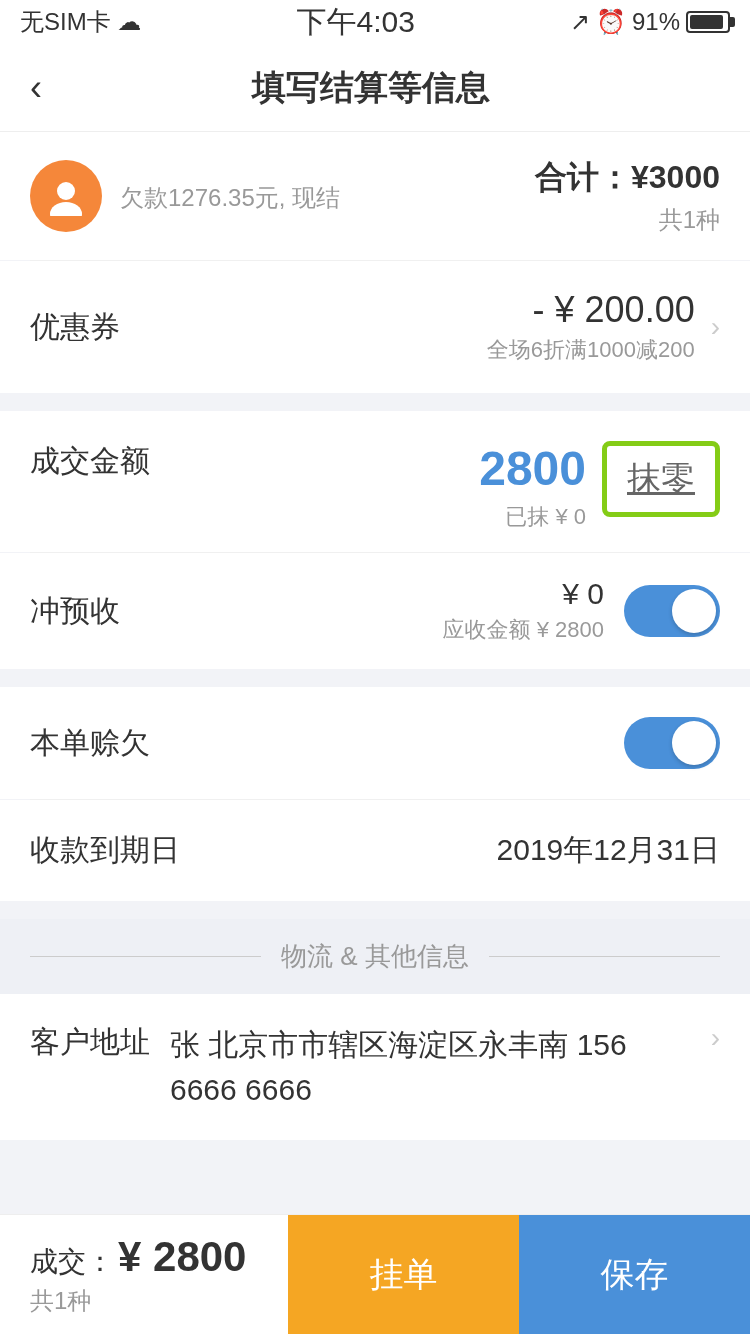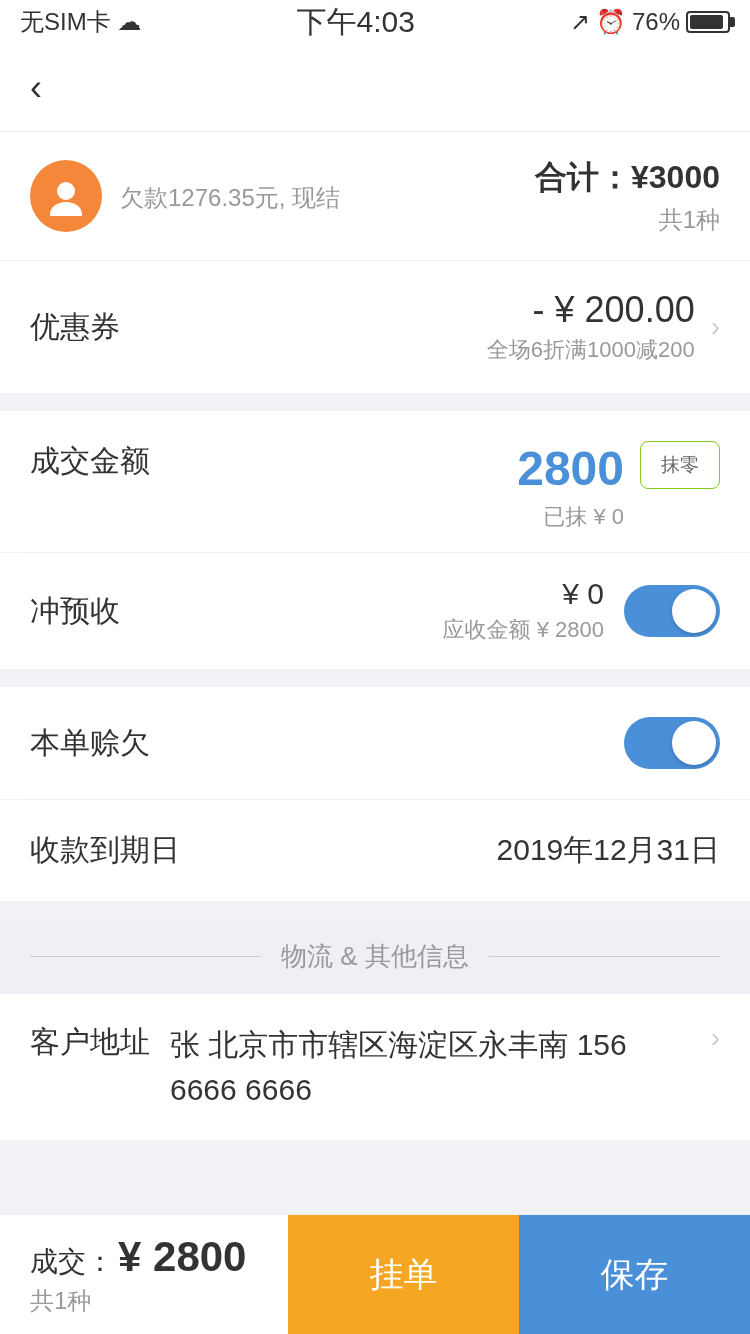--- a/index.html
+++ b/index.html
@@ -109,23 +109,23 @@
 
     
     .coupon-discount { font-size: 36px; color: #333; font-weight: 500; }
     .coupon-sub { font-size: 22px; color: #999; margin-top: 4px; }
     .chevron { font-size: 28px; color: #ccc; }
 
     
     .amount-value { font-size: 48px; color: #4a90d9; font-weight: 600; }
     .amount-sub { font-size: 22px; color: #999; margin-top: 6px; }
     .round-btn {
-      border: 1px solid #84cc16; border-radius: 8px;
-      padding: 10px 20px; font-size: 19px; color: #666;
-      background: #fff; cursor: pointer;
+      border: 5px solid #84cc16; border-radius: 8px;
+      padding: 10px 20px; font-size: 34px; color: #666;
+      background: #fff; cursor: pointer; text-decoration: underline;
     }
 
     
     .toggle {
       width: 96px; height: 52px; border-radius: 26px;
       background: #4a90d9;
       position: relative;
       cursor: pointer;
     }
     .toggle::after {
@@ -203,29 +203,30 @@
 <body>
 
 <div class="status-bar">
   <div class="status-left">
     <span>无SIM卡 ☁</span>
   </div>
   <div class="status-center">下午4:03</div>
   <div class="status-right">
     <span>↗</span>
     <span>⏰</span>
-    <span>76%</span>
+    <span>91%</span>
     <div class="battery">
       <div class="battery-fill"></div>
     </div>
   </div>
 </div>
 
 <div class="nav-bar">
   <span class="nav-back">‹</span>
+  <div class="nav-title">填写结算等信息</div>
 </div>
 
 <div class="card">
   <div class="customer-row">
     <div class="customer-left">
       <div class="avatar">
         <svg width="40" height="40" viewBox="0 0 40 40" fill="white">
           <circle cx="20" cy="15" r="9"></circle>
           <ellipse cx="20" cy="38" rx="16" ry="12"></ellipse>
         </svg>

